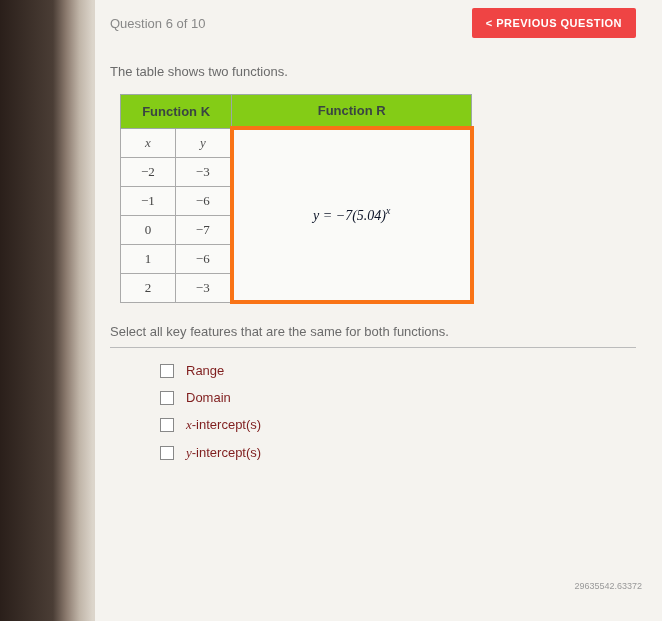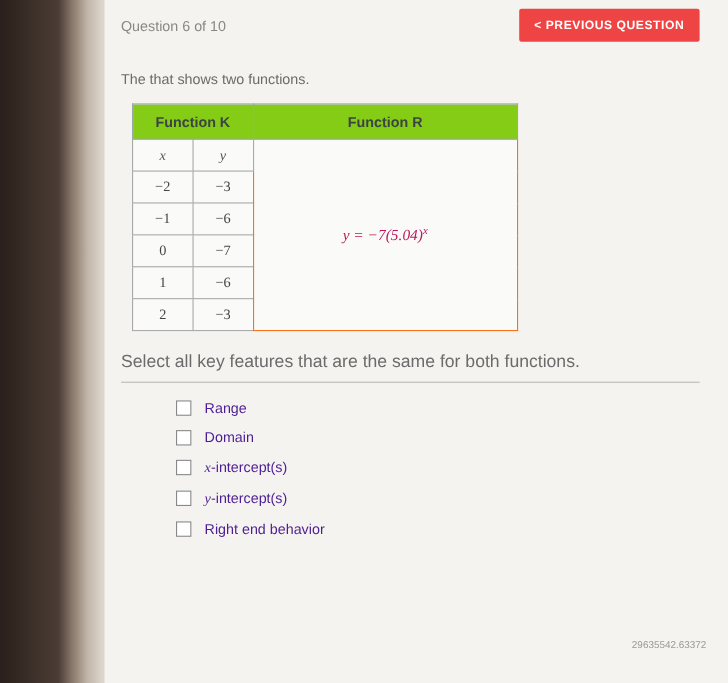--- a/index.html
+++ b/index.html
@@ -92,33 +92,33 @@
       background: #fafaf8;
       text-align: center;
       padding: 6px 20px;
       border: 1px solid #aaa;
       font-size: 13px;
       font-family: 'Times New Roman', serif;
       color: #444;
     }
     .function-r-cell {
       background: #fafaf8;
-      border: 1px solid #f97316;
+      border: 4px solid #f97316;
       text-align: center;
       vertical-align: middle;
       padding: 10px 40px;
       font-family: 'Times New Roman', serif;
       font-style: italic;
       font-size: 14px;
-      color: #be185d;
+      color: #0f172a;
       width: 240px;
     }
     .instruction-text {
       color: #6b6b6b;
-      font-size: 16px;
+      font-size: 13px;
       margin-bottom: 8px;
     }
     .divider {
       border: none;
       border-top: 1px solid #bbb;
       margin: 8px 0 15px 0;
     }
     .options-list {
       list-style: none;
       padding-left: 50px;
@@ -131,21 +131,21 @@
     }
     .checkbox {
       width: 14px;
       height: 14px;
       border: 1.5px solid #888;
       background: #fff;
       cursor: pointer;
       flex-shrink: 0;
     }
     .option-label {
-      color: #4c1d95;
+      color: #7f1d1d;
       font-size: 13px;
       text-align: center;
     }
     .option-label .math-var {
       font-family: 'Times New Roman', serif;
       font-style: italic;
     }
     .footer-id {
       position: absolute;
       bottom: 30px;
@@ -164,21 +164,21 @@
 <div class="page-wrapper">
   <div class="content-area">
 
     <div class="header-row">
       <div class="question-counter">Question 6 of 10</div>
       <div class="nav-buttons">
         <button class="nav-btn">&lt; PREVIOUS QUESTION</button>
       </div>
     </div>
 
-    <div class="prompt-text">The that shows two functions.</div>
+    <div class="prompt-text">The table shows two functions.</div>
 
     <div class="tables-container">
       <table class="function-table">
         <tbody>
             <tr>
           <th class="function-header" colspan="2">Function K</th>
           <th class="function-header">Function R</th>
         </tr>
         <tr>
           <td class="sub-header">x</td>
@@ -224,22 +224,18 @@
         <span class="option-label">Domain</span>
       </li>
       <li class="option-item">
         <span class="checkbox"></span>
         <span class="option-label"><span class="math-var">x</span>-intercept(s)</span>
       </li>
       <li class="option-item">
         <span class="checkbox"></span>
         <span class="option-label"><span class="math-var">y</span>-intercept(s)</span>
       </li>
-      <li class="option-item">
-        <span class="checkbox"></span>
-        <span class="option-label">Right end behavior</span>
-      </li>
     </ul>
 
     <div class="footer-id">29635542.63372</div>
 
   </div>
 </div>
 
 </body></html>

